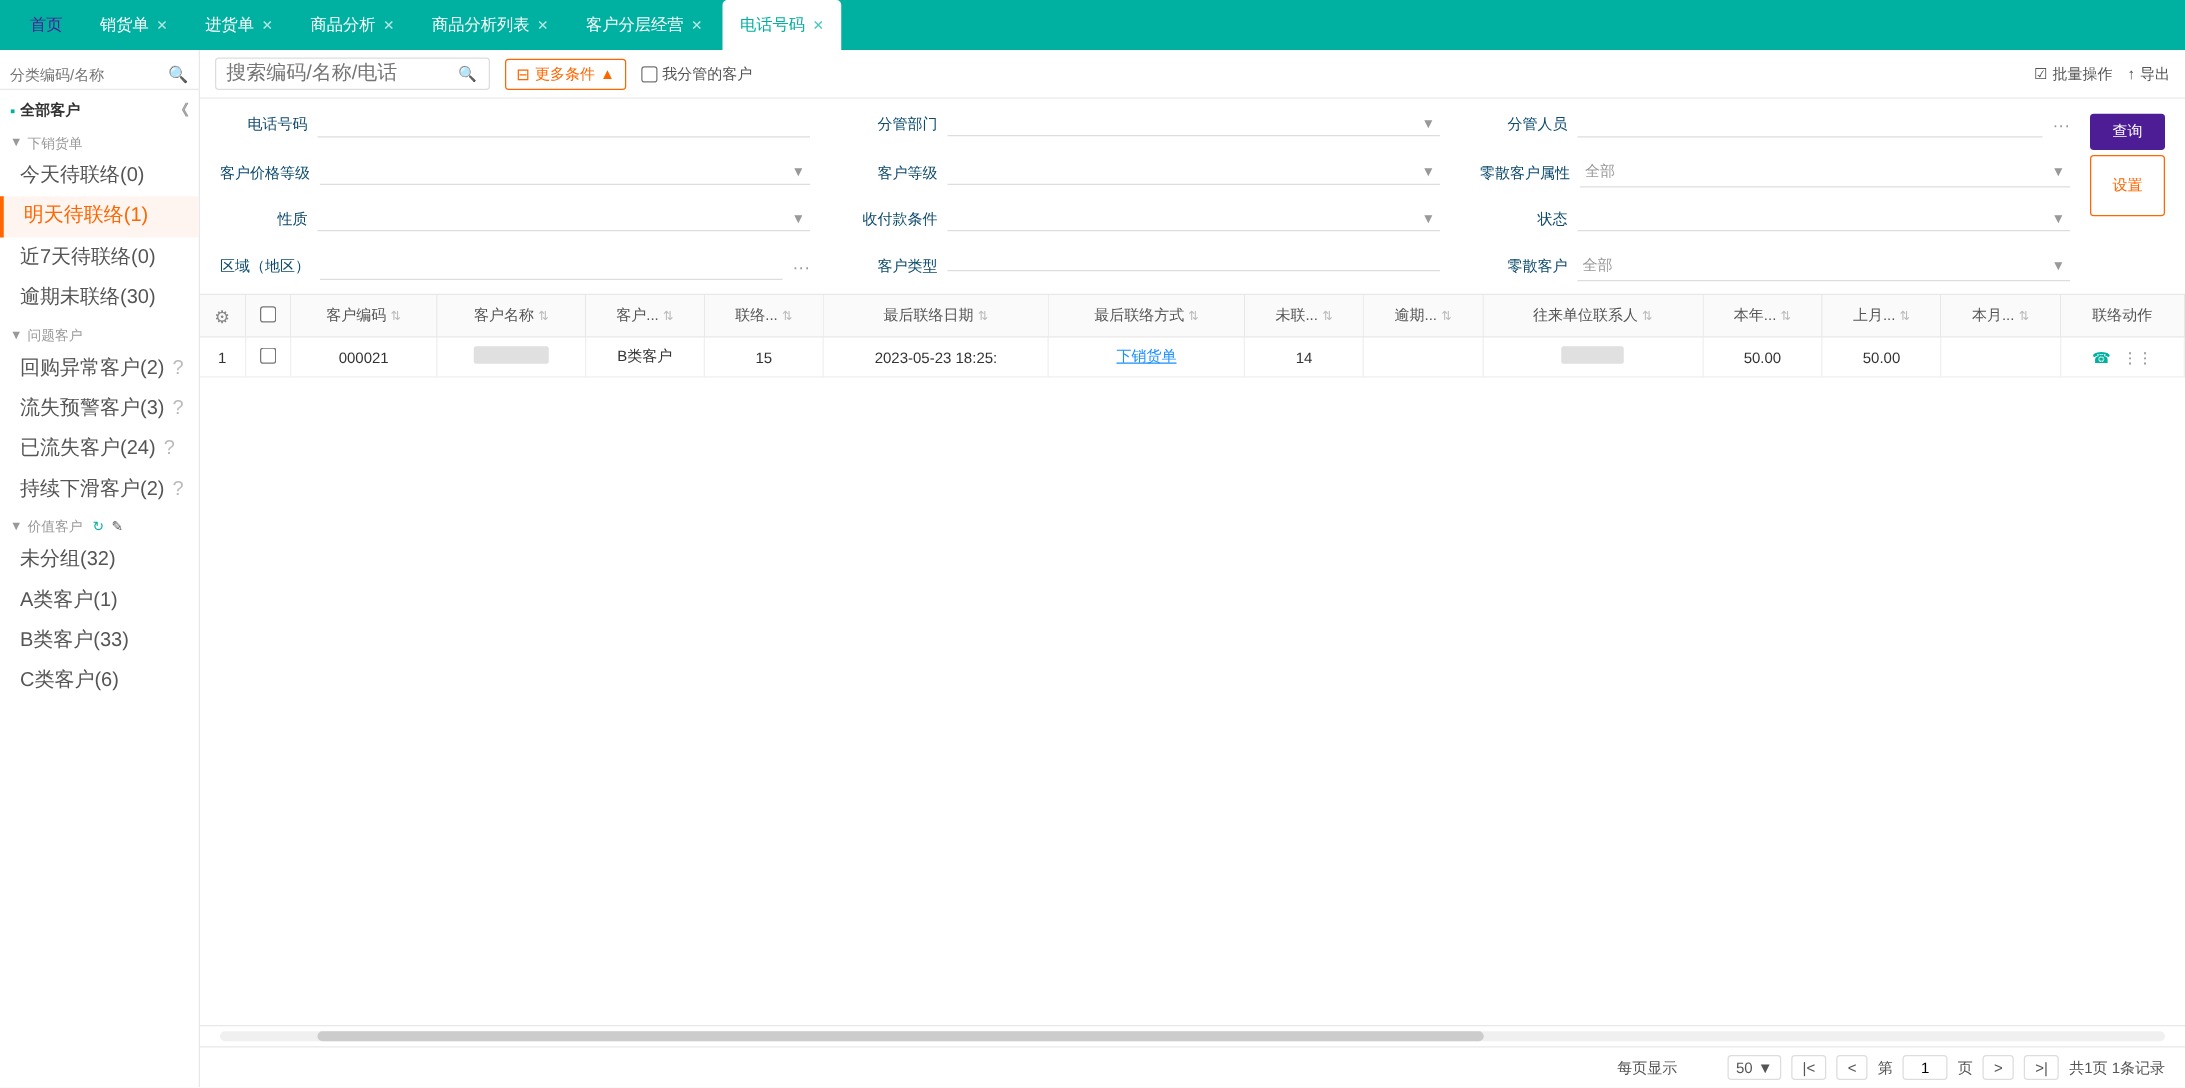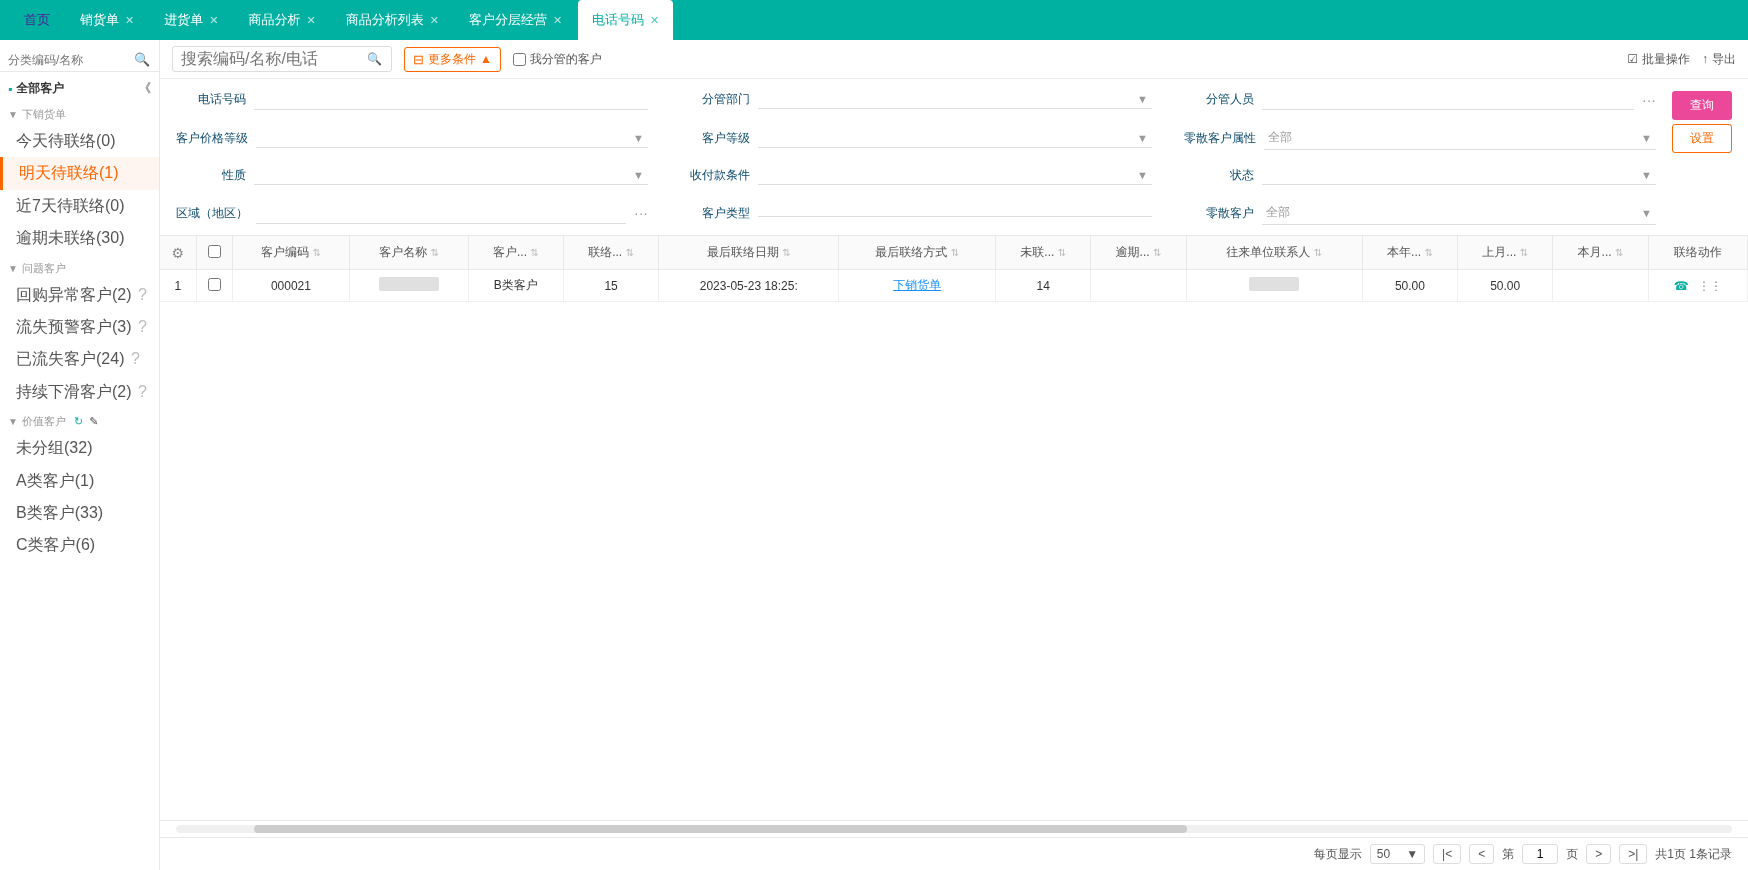--- a/index.html
+++ b/index.html
@@ -215,33 +215,33 @@
       border-bottom: 1px solid #ddd;
       padding: 3px 4px;
       cursor: pointer;
       position: relative;
     }
     .filter-select .select-arrow { margin-left: auto; color: #999; font-size: 11px; }
     .filter-select-text { font-size: 12px; color: #999; flex: 1; }
     .filter-dots { color: #999; margin-left: auto; cursor: pointer; font-size: 14px; }
 
     .query-btn {
-      background: #ec4899;
+      background: #4c1d95;
       color: #fff;
       border: none;
       padding: 6px 18px;
       border-radius: 3px;
       cursor: pointer;
       font-size: 12px;
     }
     .settings-btn {
       background: #fff;
       color: #ff6600;
       border: 1px solid #ff6600;
-      padding: 5px 16px;
+      padding: 15px 16px;
       border-radius: 3px;
       cursor: pointer;
       font-size: 12px;
     }
     .btn-group {
       display: flex;
       flex-direction: column;
       gap: 4px;
       margin-left: auto;
       align-self: flex-start;
@@ -296,22 +296,23 @@
       font-size: 12px;
       color: #555;
     }
     .page-size-select {
       border: 1px solid #ddd;
       border-radius: 3px;
       padding: 2px 6px;
       font-size: 12px;
       display: flex;
       align-items: center;
-      gap: 16px;
-      cursor: pointer;
+      gap: 4px;
+      cursor: pointer;
+      margin-left: 32px;
     }
     .page-nav-btn {
       border: 1px solid #ddd;
       background: #fff;
       padding: 2px 8px;
       border-radius: 3px;
       cursor: pointer;
       font-size: 12px;
       color: #555;
     }

